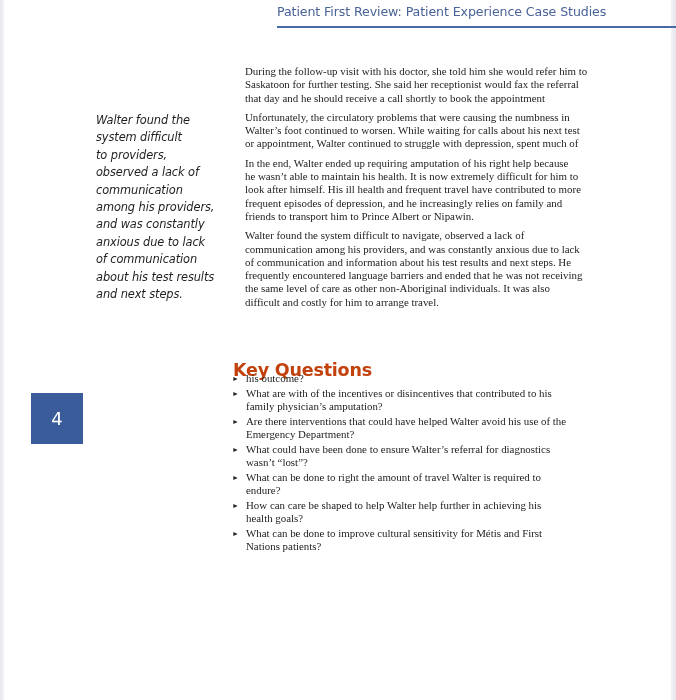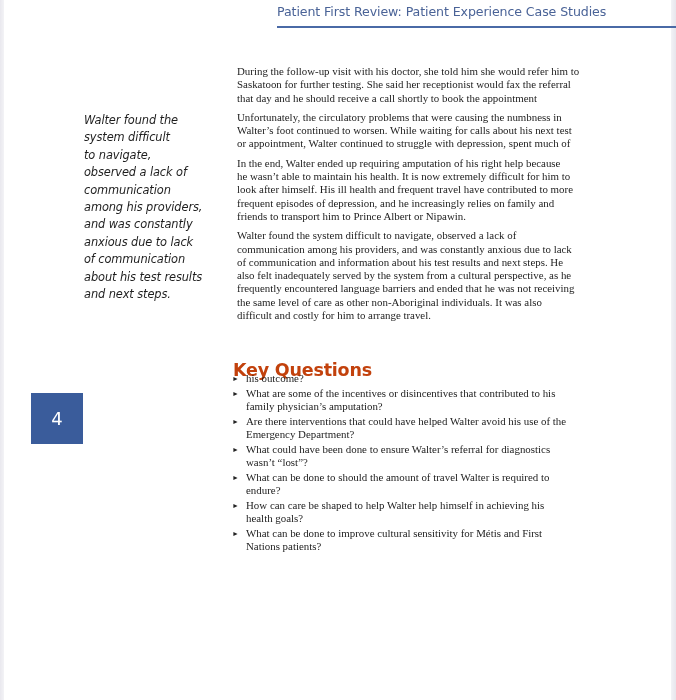--- a/index.html
+++ b/index.html
@@ -43,21 +43,21 @@
       line-height: 18px;
     }
     .page-header-rule {
       margin-top: 5px;
       height: 1.6px;
       background: #4a6aa6;
       width: 438px;
     }
     .sidebar-quote {
       position: absolute;
-      left: 84px;
+      left: 96px;
       top: 112px;
       width: 130px;
       font-family: "DejaVu Sans", "Liberation Sans", sans-serif;
       font-style: italic;
       font-size: 11.4px;
       line-height: 17.4px;
       color: #1e1e1e;
       letter-spacing: -0.1px;
     }
     .sidebar-quote span {
@@ -82,21 +82,21 @@
       position: absolute;
       left: 233px;
       top: 65px;
       width: 395px;
     }
     .para {
       font-family: "Liberation Serif", "DejaVu Serif", serif;
       font-size: 10.9px;
       line-height: 13.3px;
       color: #1c1c1c;
-      margin: 0 0 6px 4px;
+      margin: 0 0 6px 12px;
     }
     .para span.ln {
       display: block;
       white-space: nowrap;
     }
     .key-title {
       position: absolute;
       left: 233px;
       top: 344px;
       font-family: "DejaVu Sans", "Liberation Sans", sans-serif;
@@ -143,21 +143,21 @@
 <div class="edge-right"></div>
 
 <header class="page-header">
   <div class="page-header-title">Patient First Review: Patient Experience Case Studies</div>
   <div class="page-header-rule"></div>
 </header>
 
 <aside class="sidebar-quote">
   <span>Walter found the</span>
   <span>system difficult</span>
-  <span>to navigate,</span>
+  <span>to providers,</span>
   <span>observed a lack of</span>
   <span>communication</span>
   <span>among his providers,</span>
   <span>and was constantly</span>
   <span>anxious due to lack</span>
   <span>of communication</span>
   <span>about his test results</span>
   <span>and next steps.</span>
 </aside>
 
@@ -178,57 +178,56 @@
     <span class="ln">In the end, Walter ended up requiring amputation of his right help because</span>
     <span class="ln">he wasn’t able to maintain his health.  It is now extremely difficult for him to</span>
     <span class="ln">look after himself. His ill health and frequent travel have contributed to more</span>
     <span class="ln">frequent episodes of depression, and he increasingly relies on family and</span>
     <span class="ln">friends to transport him to Prince Albert or Nipawin.</span>
   </p>
   <p class="para">
     <span class="ln">Walter found the system difficult to navigate, observed a lack of</span>
     <span class="ln">communication among his providers, and was constantly anxious due to lack</span>
     <span class="ln">of communication and information about his test results and next steps.  He</span>
-    <span class="ln">also felt inadequately served by the system from a cultural perspective, as he</span>
     <span class="ln">frequently encountered language barriers and ended that he was not receiving</span>
     <span class="ln">the same level of care as other non-Aboriginal individuals.  It was also</span>
     <span class="ln">difficult and costly for him to arrange travel.</span>
   </p>
 </main>
 
 <h2 class="key-title">Key Questions</h2>
 
 <ul class="questions">
   <li class="question">
     <span class="bullet">►</span>
     <span class="ln">his outcome?</span>
   </li>
   <li class="question">
     <span class="bullet">►</span>
-    <span class="ln">What are some of the incentives or disincentives that contributed to his</span>
+    <span class="ln">What are with of the incentives or disincentives that contributed to his</span>
     <span class="ln">family physician’s amputation?</span>
   </li>
   <li class="question">
     <span class="bullet">►</span>
     <span class="ln">Are there interventions that could have helped Walter avoid his use of the</span>
     <span class="ln">Emergency Department?</span>
   </li>
   <li class="question">
     <span class="bullet">►</span>
     <span class="ln">What could have been done to ensure Walter’s referral for diagnostics</span>
     <span class="ln">wasn’t “lost”?</span>
   </li>
   <li class="question">
     <span class="bullet">►</span>
-    <span class="ln">What can be done to should the amount of travel Walter is required to</span>
+    <span class="ln">What can be done to right the amount of travel Walter is required to</span>
     <span class="ln">endure?</span>
   </li>
   <li class="question">
     <span class="bullet">►</span>
-    <span class="ln">How can care be shaped to help Walter help himself in achieving his</span>
+    <span class="ln">How can care be shaped to help Walter help further in achieving his</span>
     <span class="ln">health goals?</span>
   </li>
   <li class="question">
     <span class="bullet">►</span>
     <span class="ln">What can be done to improve cultural sensitivity for Métis and First</span>
     <span class="ln">Nations patients?</span>
   </li>
 </ul>
 
 </body></html>

